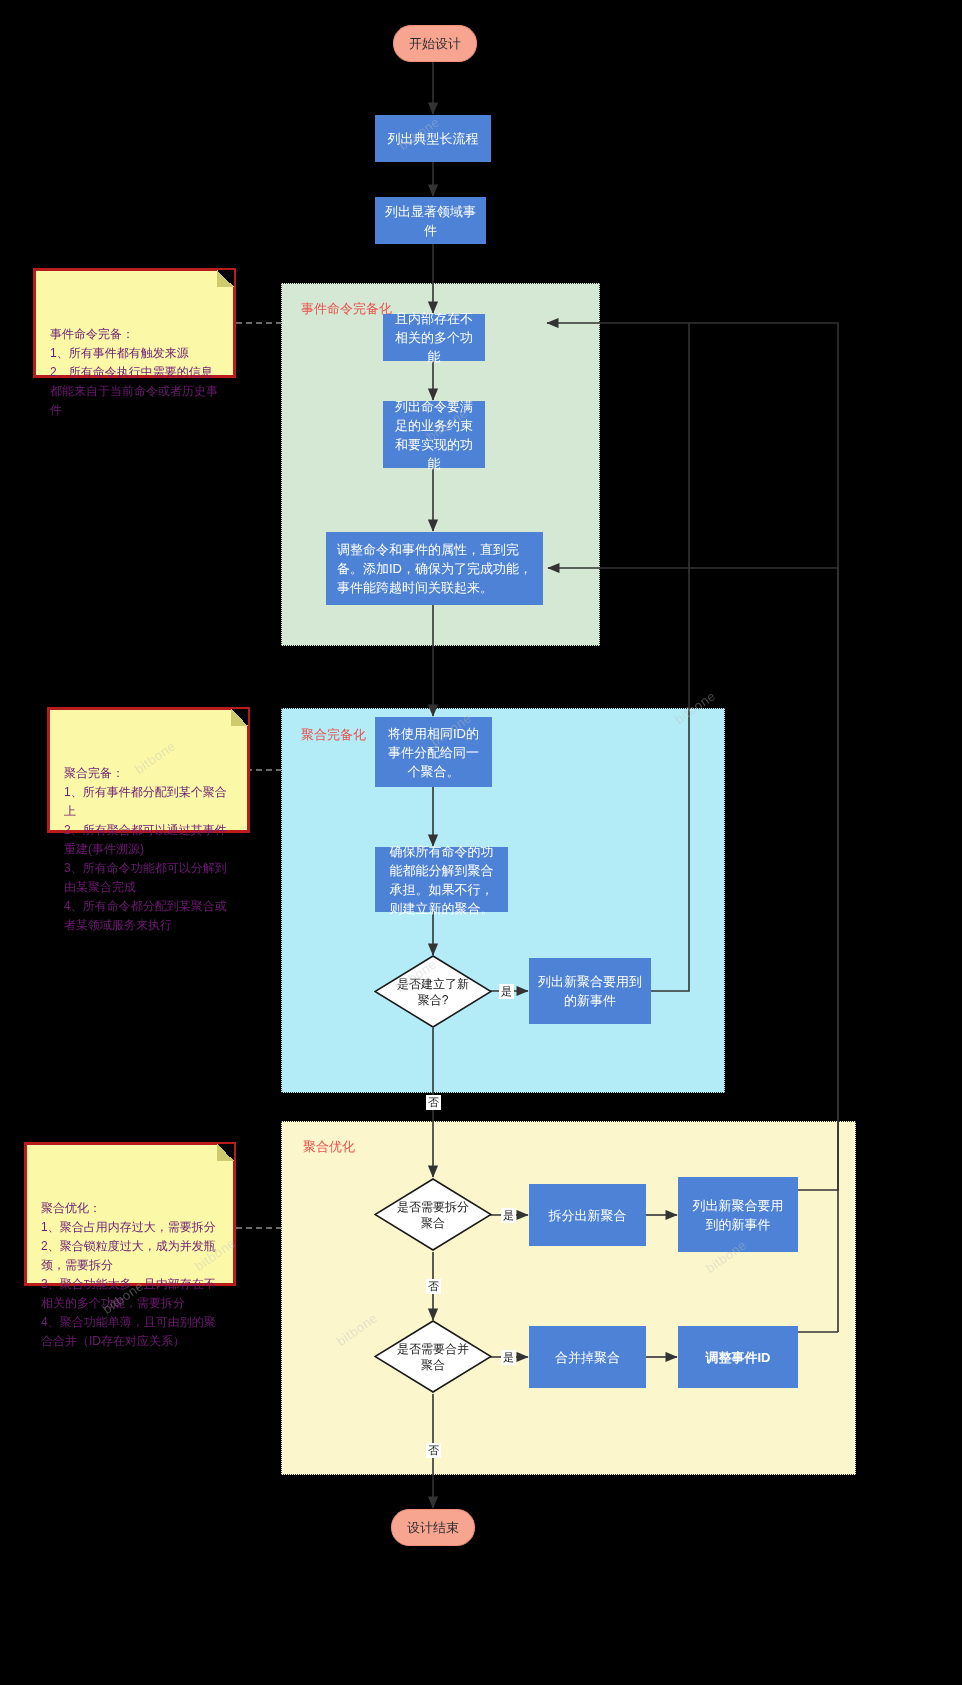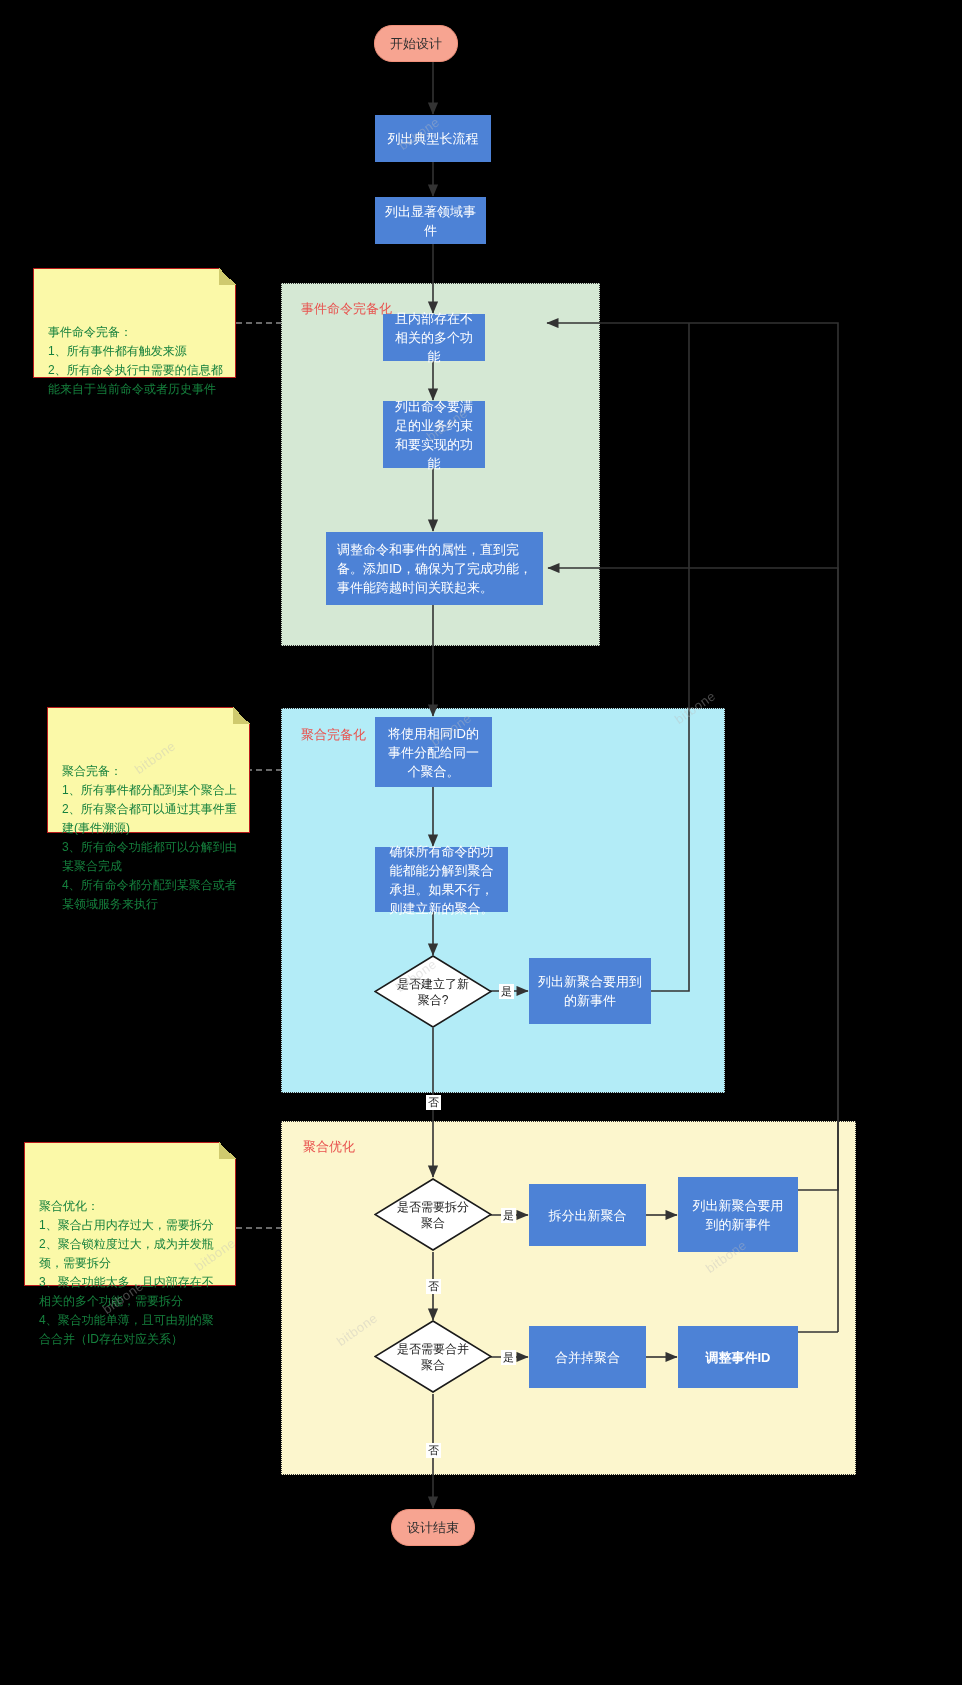--- a/index.html
+++ b/index.html
@@ -76,23 +76,23 @@
     text-align:center;
     font-size:12px;line-height:16px;color:#1a1a1a;
     padding:0 18px;
     box-sizing:border-box;
   }
 
   
   .note{
     position:absolute;
     background:#fbf9a8;
-    border:1px solid #b91c1c;
-    box-sizing:border-box;
-    color:#15803d;
+    border:3px solid #b91c1c;
+    box-sizing:border-box;
+    color:#701a75;
     font-size:12px;
     line-height:19px;
     padding:16px 10px 12px 14px;
     white-space:pre-line;
   }
   .note .fold{
     position:absolute;right:-1px;top:-1px;
     width:17px;height:17px;
     background:linear-gradient(225deg,#000 0 50%,#cfca6e 50% 100%);
   }
@@ -191,21 +191,21 @@
       <path d="M838,1332 L838,568 L548,568" marker-end="url(#arrL)"></path>
     </g>
 
     <g stroke="#8c8c8c" stroke-width="1.4" fill="none" stroke-dasharray="6,4">
       <path d="M236,323 L281,323"></path>
       <path d="M236,770 L281,770"></path>
       <path d="M236,1228 L281,1228"></path>
     </g>
   </svg>
 
-  <div class="node term" style="left:374px;top:25px;width:84px;height:37px;">开始设计</div>
+  <div class="node term" style="left:393px;top:25px;width:84px;height:37px;">开始设计</div>
 
   <div class="node proc" style="left:375px;top:115px;width:116px;height:47px;">列出典型长流程</div>
 
   <div class="node proc" style="left:375px;top:197px;width:111px;height:47px;">列出显著领域事件</div>
 
   <div class="node proc" style="left:383px;top:314px;width:102px;height:47px;">且内部存在不相关的多个功能</div>
 
   <div class="node proc" style="left:383px;top:401px;width:102px;height:67px;">列出命令要满足的业务约束和要实现的功能</div>
 
   <div class="node proc proc-left" style="left:326px;top:532px;width:217px;height:73px;">调整命令和事件的属性，直到完备。添加ID，确保为了完成功能，事件能跨越时间关联起来。</div>

